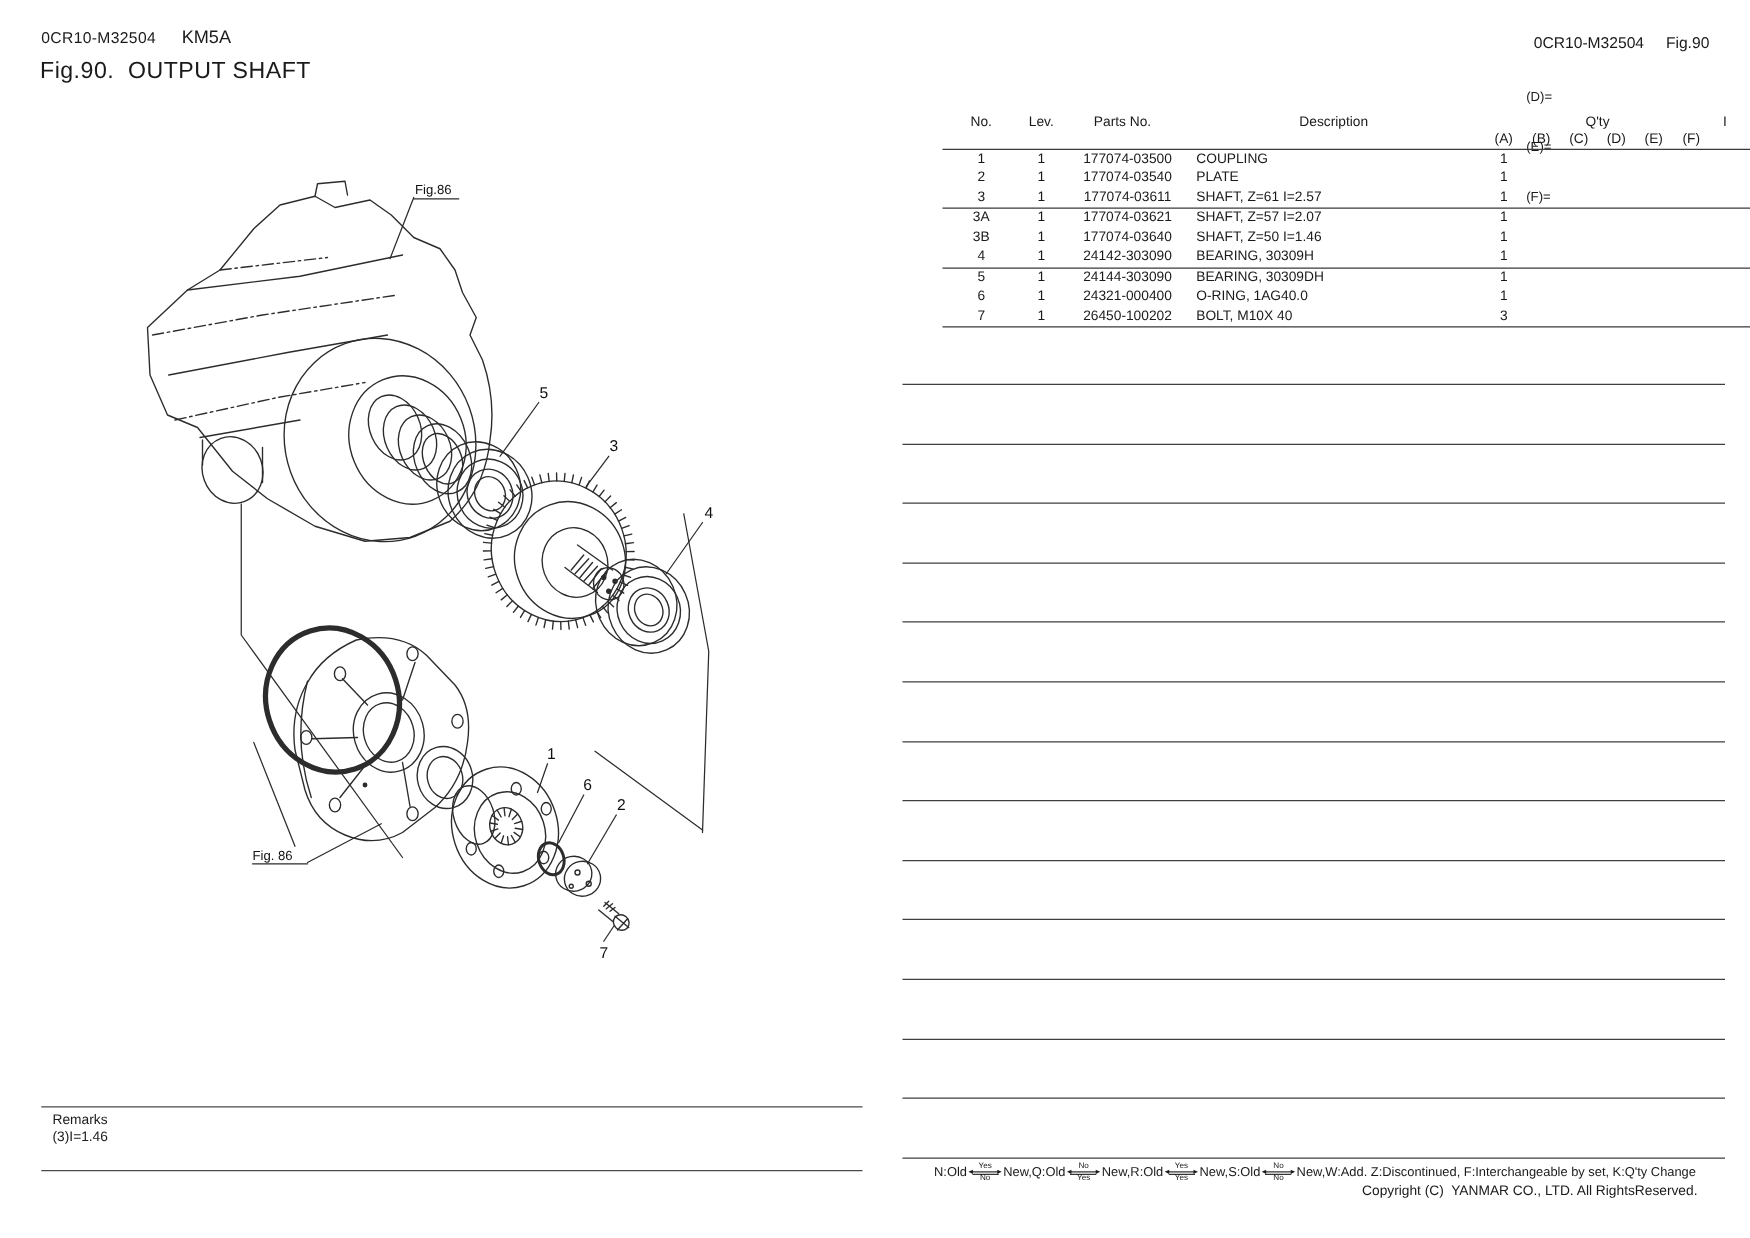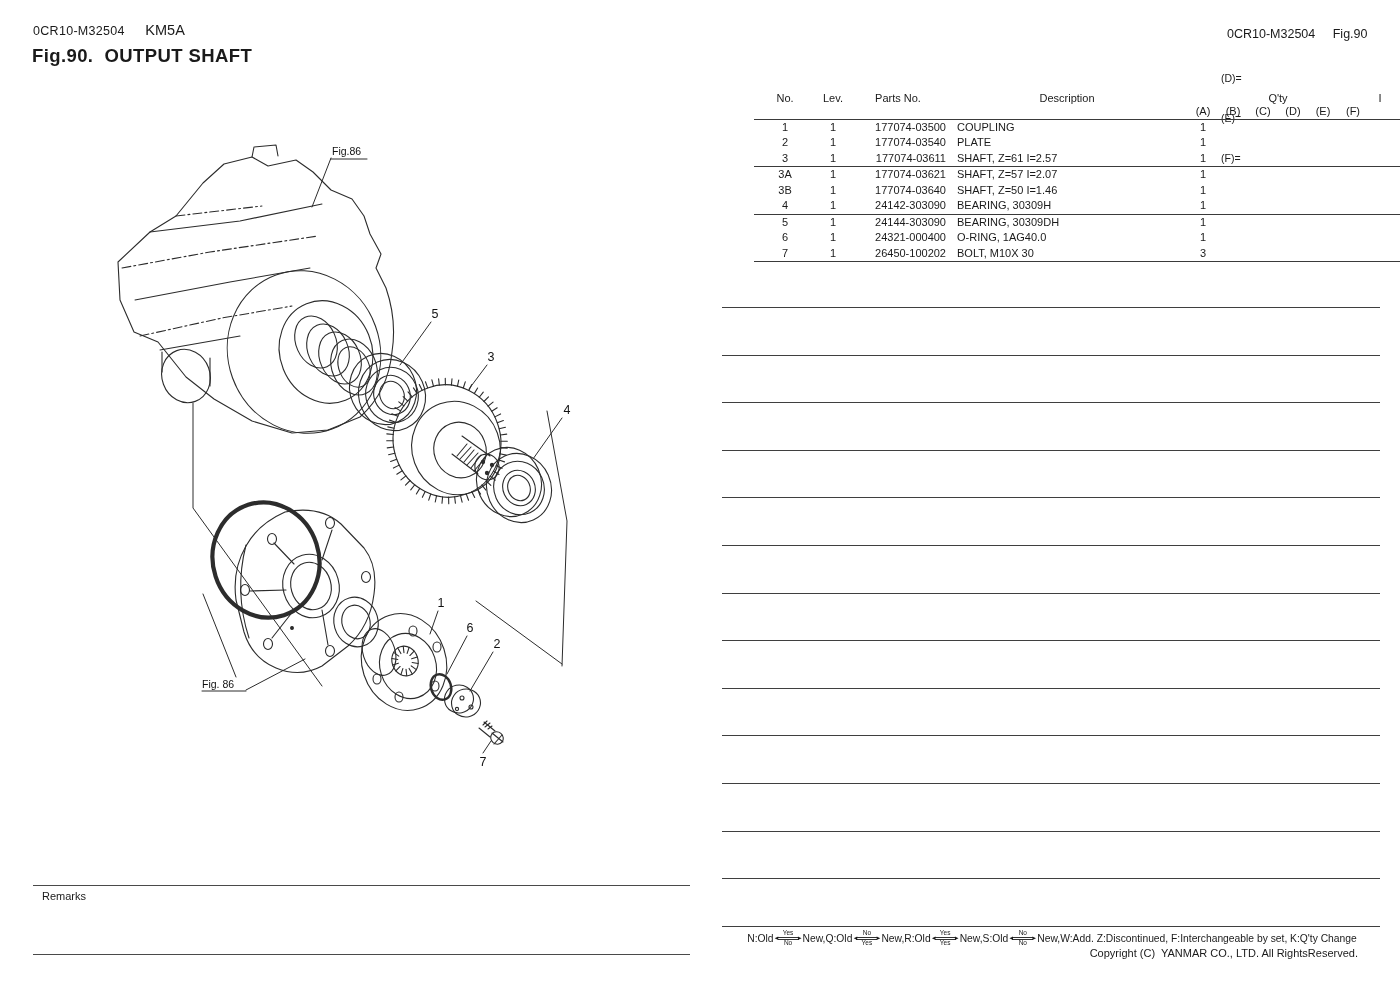--- a/index.html
+++ b/index.html
@@ -3,21 +3,21 @@
 <meta charset="utf-8">
 <style>
   html,body{margin:0;padding:0;background:#fff;}
   body{font-family:"Liberation Sans",sans-serif;color:#1a1a1a;}
   .page{position:relative;width:1400px;height:990px;background:#ffffff;overflow:hidden;}
 
   
   .hl{position:absolute;left:33px;top:21px;white-space:nowrap;}
   .doc{font-size:12.5px;letter-spacing:.3px;}
   .model{font-size:14.5px;margin-left:16px;}
-  .title{position:absolute;left:32px;top:45px;font-size:18.5px;letter-spacing:.4px;white-space:pre;font-weight:bold;}
+  .title{position:absolute;left:32px;top:45px;font-size:18.5px;letter-spacing:.4px;white-space:pre;}
 
   
   .hr{position:absolute;left:1227px;top:27px;font-size:12.5px;white-space:nowrap;}
   .fign{margin-left:14px;}
   .vl,.vr{position:absolute;top:46px;font-size:10.5px;line-height:13.2px;white-space:pre;}
   .vl{left:1064px;}
   .vr{left:1221px;}
 
   
   .ptable{position:absolute;left:754px;top:91px;width:664px;font-size:11px;}
@@ -25,39 +25,39 @@
   .hrow1{height:14px;line-height:14px;}
   .hrow2{height:13px;line-height:13px;}
   .hrow1>div,.hrow2>div{text-align:center;white-space:nowrap;}
   .qty-span{grid-column:5/span 6;}
   .ci{grid-column:11;}
   .cr{grid-column:12;}
   .thead{border-bottom:1.8px solid #3a3a3a;padding-bottom:1px;}
   .trow{height:15.45px;line-height:15.45px;}
   .trow.sep{border-bottom:1.8px solid #3a3a3a;}
   .trow>div{text-align:center;white-space:nowrap;overflow:visible;}
-  .trow>.c-parts{text-align:right;padding-left:8px;}
+  .trow>.c-parts{text-align:center;padding-left:8px;}
   .trow>.c-desc{text-align:left;padding-left:11px;}
 
   .blankline{position:absolute;left:722px;width:658px;height:0;border-top:1.6px solid #3f3f3f;}
 
   
   .legend{position:absolute;left:720px;top:930px;width:664px;text-align:center;font-size:10.3px;white-space:nowrap;}
   .lcode,.lsuf,.ltail{display:inline-block;vertical-align:middle;text-align:center;}
   .astk{position:relative;width:27px;height:16px;display:inline-block;vertical-align:middle;margin:0 1px;}
   .astk .t,.astk .b{position:absolute;left:3px;right:3px;text-align:center;font-size:6.5px;line-height:6.5px;}
   .astk .t{top:0;border-bottom:.8px solid #333;}
   .astk .b{bottom:0;border-top:.8px solid #333;}
   .astk .al,.astk .ar{position:absolute;top:4.5px;font-size:6px;line-height:6px;}
   .astk .al{left:-1px;}
   .astk .ar{right:-1px;}
   .copyright{position:absolute;left:722px;top:947px;width:636px;text-align:right;font-size:11px;white-space:pre;}
 
   
-  .remarks{position:absolute;left:33px;top:885px;width:657px;height:70px;box-sizing:border-box;
+  .remarks{position:absolute;left:33px;top:885px;width:657px;height:52px;box-sizing:border-box;
            border-top:1.6px solid #4a4a4a;border-bottom:1.6px solid #4a4a4a;
            padding:4px 0 0 9px;font-size:11px;line-height:13.6px;}
 
   
   .diagram{position:absolute;left:0;top:0;}
   .diagram text{font-family:"Liberation Sans",sans-serif;fill:#111;stroke:none;}
   .callout{font-size:12.5px;}
   .figref{font-size:10.5px;}
 </style>
 </head>
@@ -431,21 +431,21 @@
           <div class="c-q"></div>
           <div class="c-q"></div>
           <div class="c-q"></div>
           <div class="c-i"></div>
           <div class="c-r"></div>
         </div>
         <div class="tgrid trow sep">
           <div class="c-no">7</div>
           <div class="c-lev">1</div>
           <div class="c-parts">26450-100202</div>
-          <div class="c-desc">BOLT, M10X 30</div>
+          <div class="c-desc">BOLT, M10X 40</div>
           <div class="c-q">3</div>
           <div class="c-q"></div>
           <div class="c-q"></div>
           <div class="c-q"></div>
           <div class="c-q"></div>
           <div class="c-q"></div>
           <div class="c-i"></div>
           <div class="c-r"></div>
         </div>
       </div>
@@ -463,18 +463,19 @@
       <div class="blankline" style="top: 687.8px;"></div>
       <div class="blankline" style="top: 735.4px;"></div>
       <div class="blankline" style="top: 783px;"></div>
       <div class="blankline" style="top: 830.6px;"></div>
       <div class="blankline" style="top: 878.2px;"></div>
       <div class="blankline" style="top: 925.8px;"></div>
     </div>
 
   <div class="remarks">
     <div>Remarks</div>
+    <div>(3)I=1.46</div>
   </div>
 
   <div class="legend" id="legend"><span class="lcode">N:Old</span><span class="astk"><span class="t">Yes</span><span class="b">No</span><span class="al">◄</span><span class="ar">►</span></span><span class="lsuf"> New, </span><span class="lcode">Q:Old</span><span class="astk"><span class="t">No</span><span class="b">Yes</span><span class="al">◄</span><span class="ar">►</span></span><span class="lsuf"> New, </span><span class="lcode">R:Old</span><span class="astk"><span class="t">Yes</span><span class="b">Yes</span><span class="al">◄</span><span class="ar">►</span></span><span class="lsuf"> New, </span><span class="lcode">S:Old</span><span class="astk"><span class="t">No</span><span class="b">No</span><span class="al">◄</span><span class="ar">►</span></span><span class="lsuf"> New, </span><span class="ltail">W:Add. Z:Discontinued, F:Interchangeable by set, K:Q'ty Change</span></div>
   <div class="copyright">Copyright (C)  YANMAR CO., LTD. All RightsReserved.</div>
 
 </div>
 
 </body></html>

